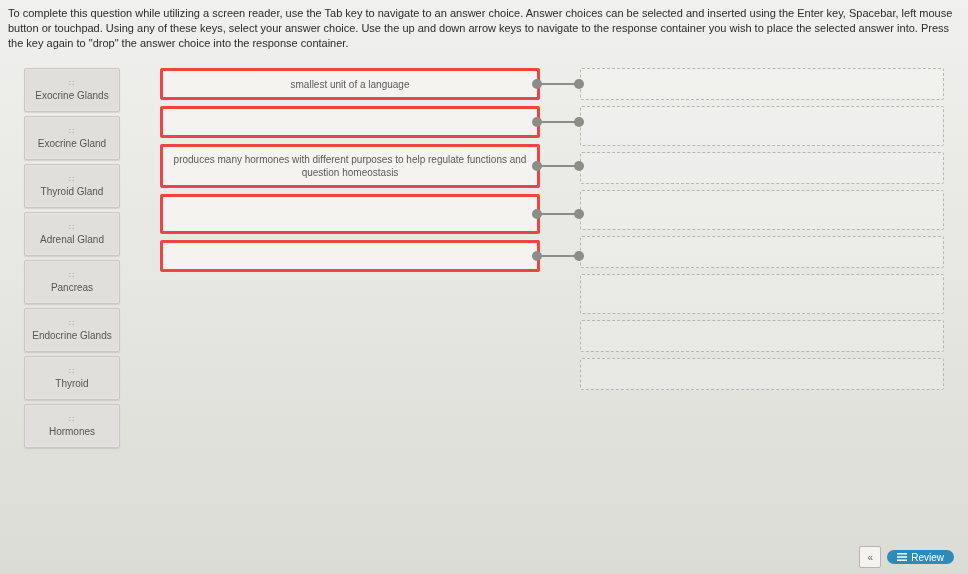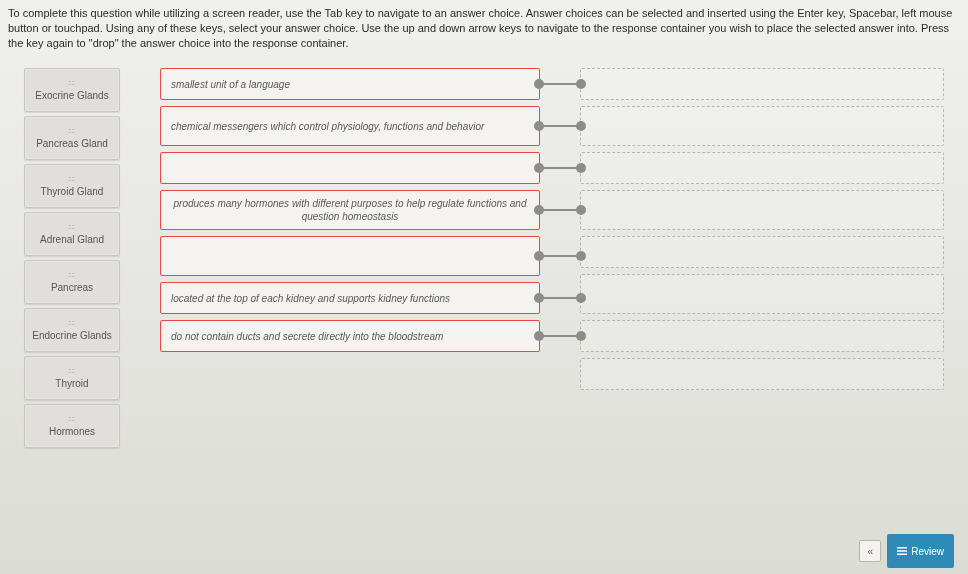--- a/index.html
+++ b/index.html
@@ -56,33 +56,32 @@
       letter-spacing: 1px;
     }
     .middle-column {
       flex: 0 0 380px;
       display: flex;
       flex-direction: column;
       gap: 6px;
     }
     .definition {
       background: #f4f3f0;
-      border: 1px solid #ef4444;
+      border: 3px solid #ef4444;
       border-radius: 2px;
       min-height: 32px;
       display: flex;
       align-items: center;
-      justify-content: flex-start;
+      justify-content: center;
       font-size: 10px;
       color: #5a5a5a;
       text-align: center;
       padding: 6px 10px;
       line-height: 1.3;
       position: relative;
-      font-style: italic;
     }
     .definition.tall { min-height: 40px; }
     .connector {
       position: absolute;
       right: -42px;
       top: 50%;
       transform: translateY(-50%);
       width: 42px;
       height: 2px;
       background: #8d8d88;
@@ -135,31 +134,31 @@
       background: #f4f3f0;
       display: flex;
       align-items: center;
       justify-content: center;
       font-size: 10px;
       color: #666;
       cursor: pointer;
       border-radius: 2px;
     }
     .review-btn {
-      height: 34px;
+      height: 14px;
       padding: 0 10px;
       background: #2e8bb8;
       color: #fff;
       font-size: 10px;
       display: flex;
       align-items: center;
       gap: 4px;
       border: none;
       cursor: pointer;
-      border-radius: 2px;
+      border-radius: 7px;
     }
     .review-icon {
       width: 10px;
       height: 10px;
       display: inline-block;
     }
   </style>
 </head>
 <body>
 
@@ -167,21 +166,21 @@
 
 <div class="workspace">
 
   <div class="choices-column">
     <div class="choice-tile">
       <span class="handle">::</span>
       <span>Exocrine Glands</span>
     </div>
     <div class="choice-tile">
       <span class="handle">::</span>
-      <span>Pancreas Gland</span>
+      <span>Exocrine Gland</span>
     </div>
     <div class="choice-tile">
       <span class="handle">::</span>
       <span>Thyroid Gland</span>
     </div>
     <div class="choice-tile">
       <span class="handle">::</span>
       <span>Adrenal Gland</span>
     </div>
     <div class="choice-tile">
@@ -200,40 +199,31 @@
       <span class="handle">::</span>
       <span>Hormones</span>
     </div>
   </div>
 
   <div class="middle-column">
     <div class="definition">
       <span>smallest unit of a language</span>
       <span class="connector"></span>
     </div>
-    <div class="definition tall">
-      <span>chemical messengers which control physiology, functions and behavior</span>
-      <span class="connector"></span>
-    </div>
     <div class="definition">
       <span class="connector"></span>
     </div>
     <div class="definition tall">
       <span>produces many hormones with different purposes to help regulate functions and question homeostasis</span>
       <span class="connector"></span>
     </div>
     <div class="definition tall">
       <span class="connector"></span>
     </div>
     <div class="definition">
-      <span>located at the top of each kidney and supports kidney functions</span>
-      <span class="connector"></span>
-    </div>
-    <div class="definition">
-      <span>do not contain ducts and secrete directly into the bloodstream</span>
       <span class="connector"></span>
     </div>
   </div>
 
   <div class="targets-column">
     <div class="target-slot"></div>
     <div class="target-slot tall"></div>
     <div class="target-slot"></div>
     <div class="target-slot tall"></div>
     <div class="target-slot"></div>

